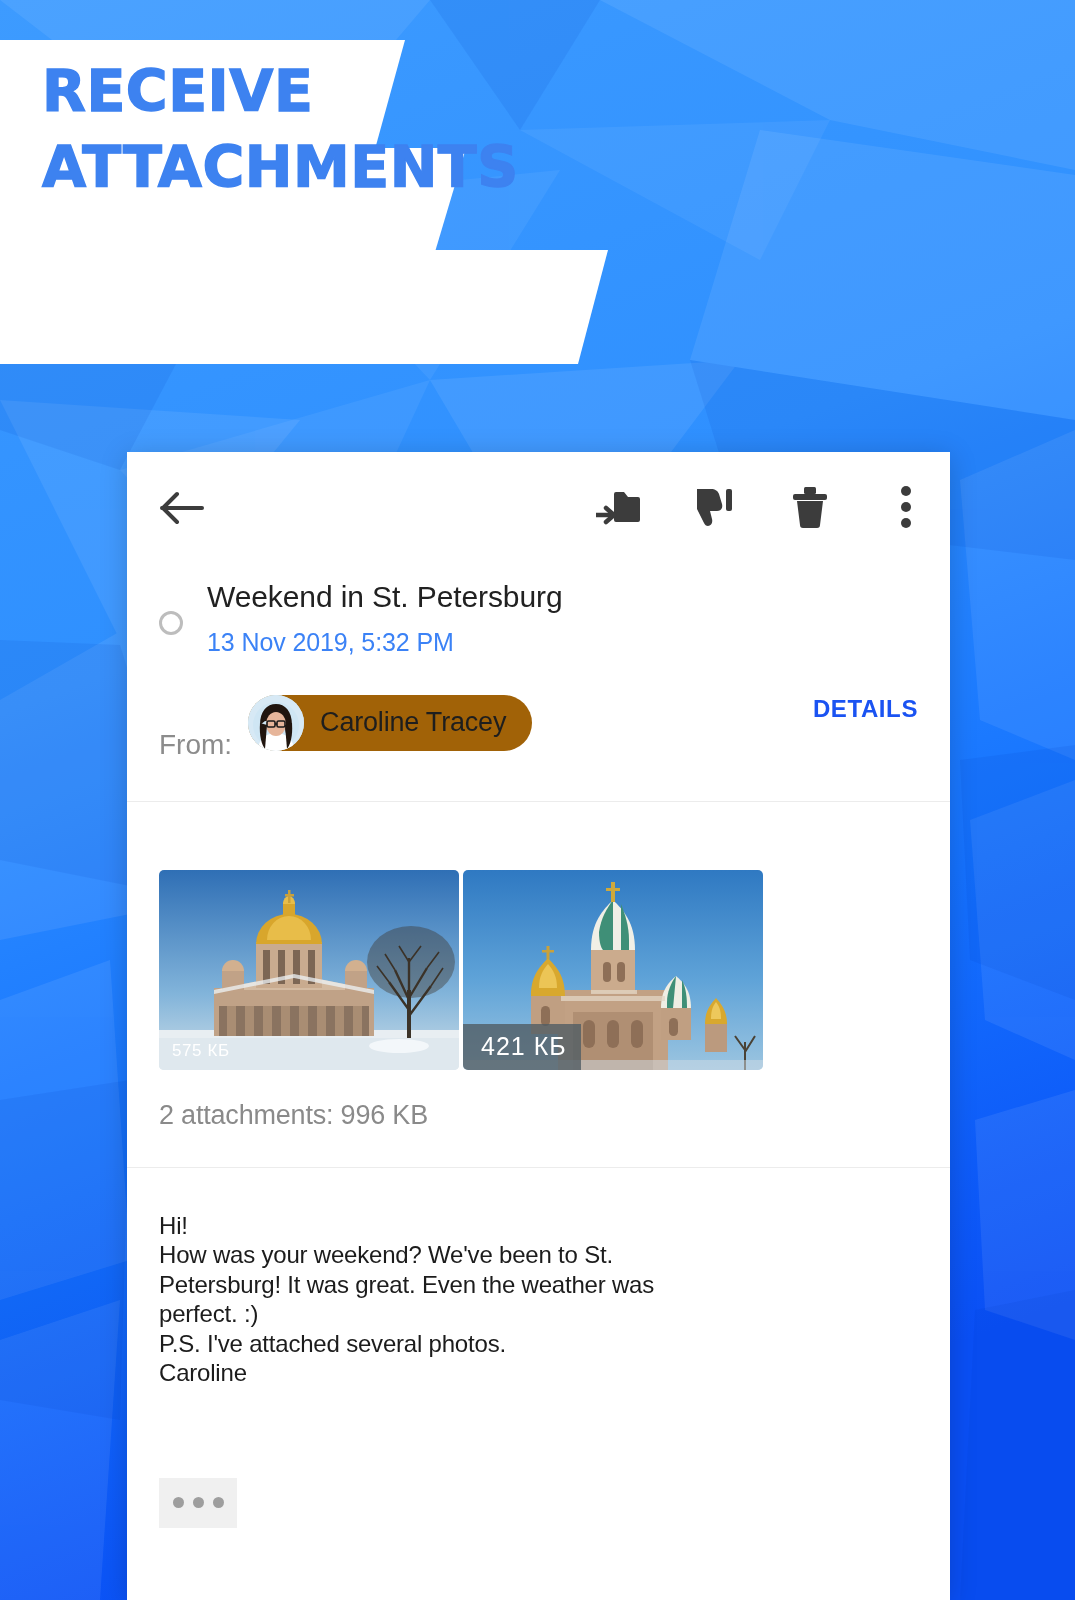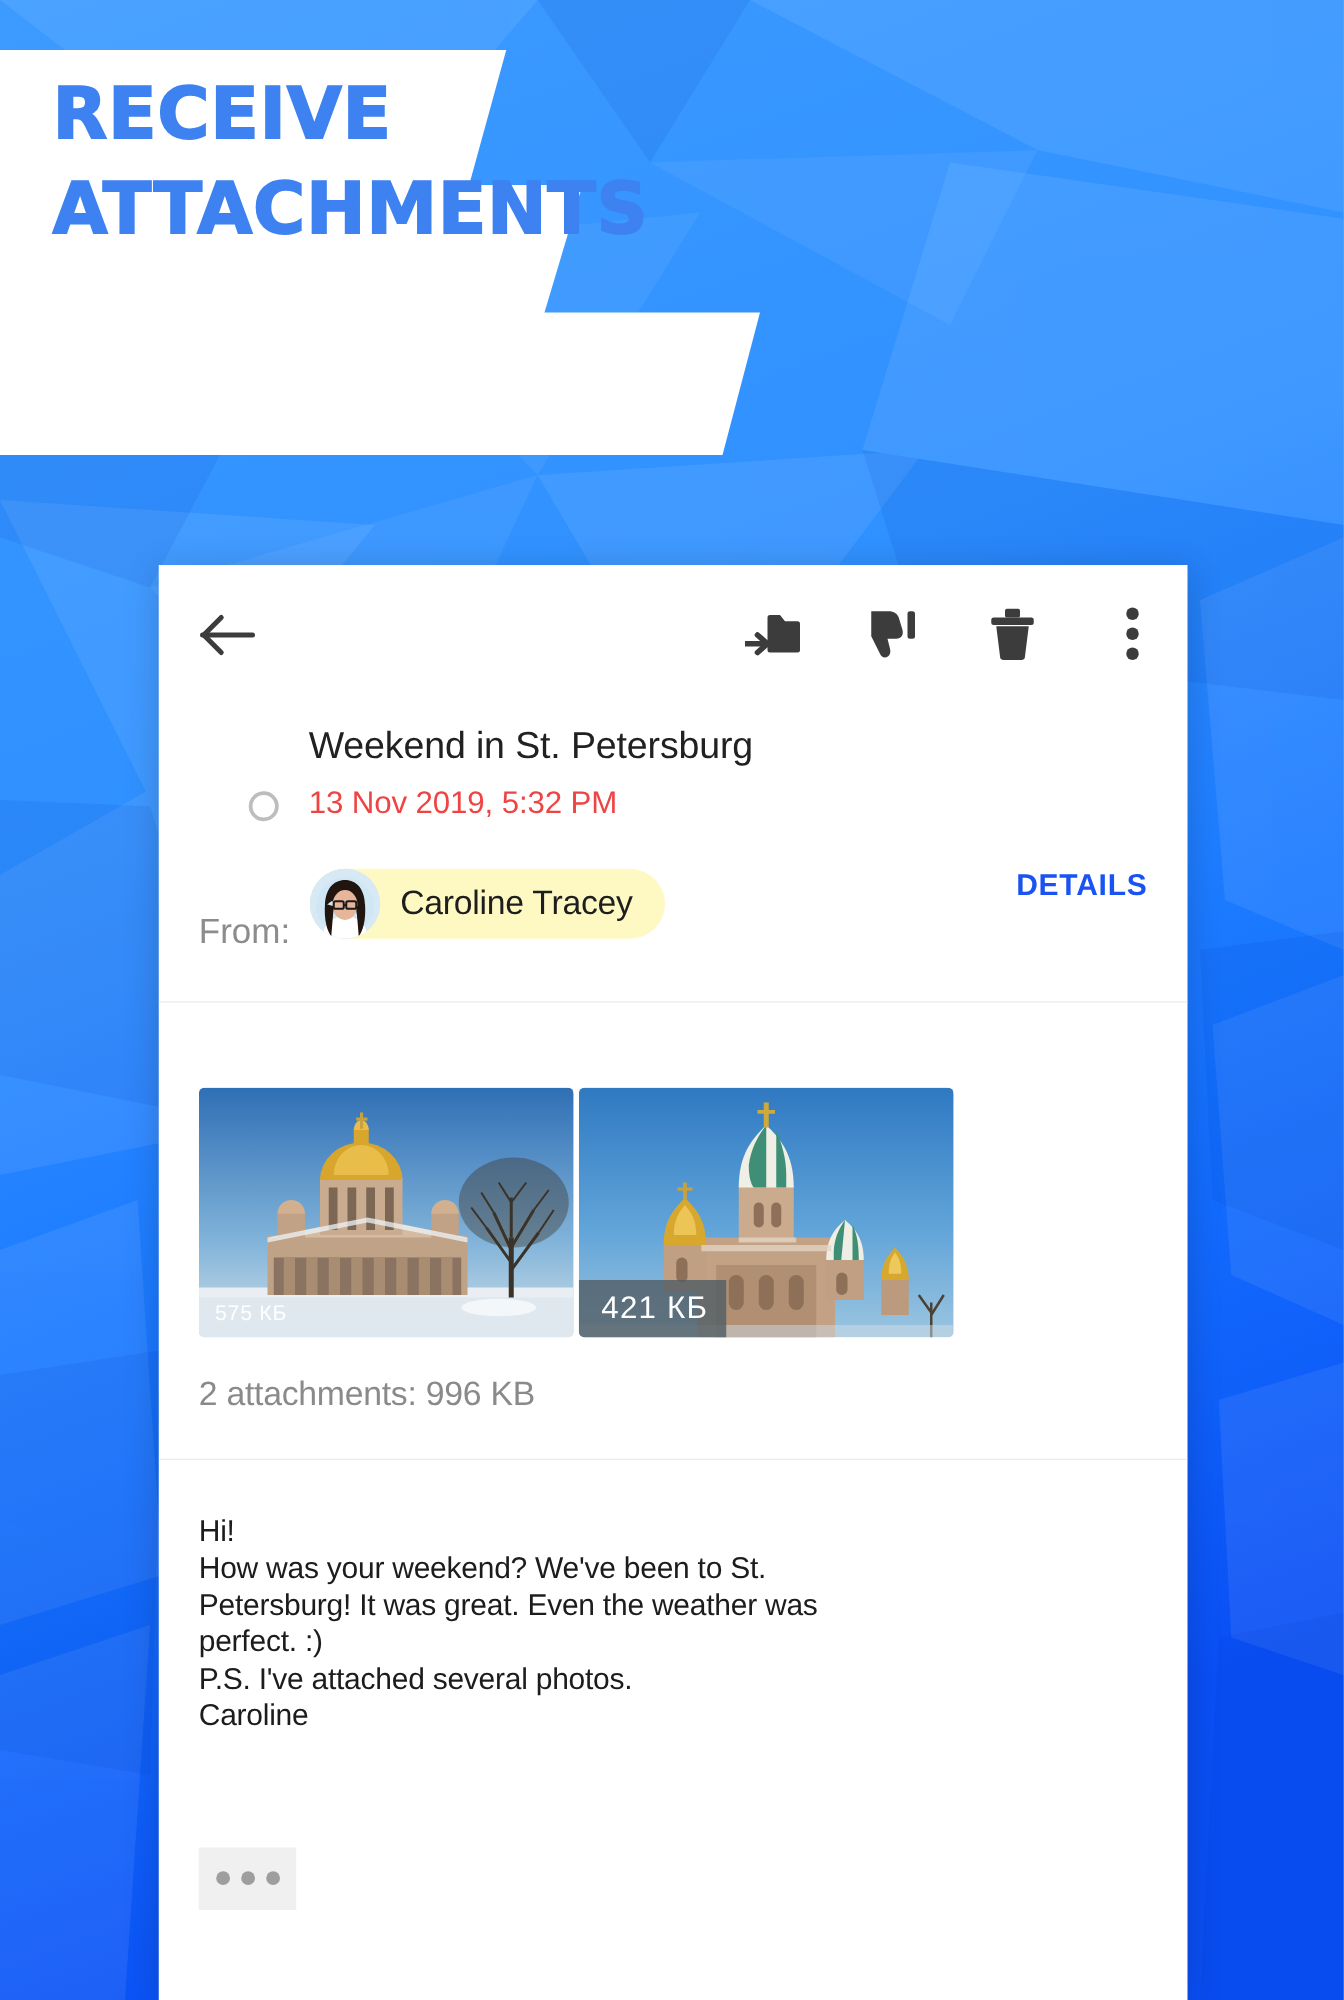--- a/index.html
+++ b/index.html
@@ -53,48 +53,47 @@
   }
   .tb-actions {
     position:absolute; right:20px; top:30px;
     display:flex; align-items:center; gap:48px;
   }
   .tb-ico { width:48px; height:50px; display:flex; align-items:center; justify-content:center; }
   .tb-ico svg, .tb-back svg { display:block; }
 
   
   .subject-row {
-    display:flex; align-items:flex-end;
+    display:flex; align-items:center;
     padding:18px 32px 0 32px;
-    margin-left:40px;
   }
   .unread-dot {
     width:24px; height:24px; border-radius:50%;
     border:3px solid #bdbdbd; background:transparent;
     margin-top:10px; margin-right:24px; flex:0 0 auto;
   }
   .subject-col { flex:1; }
   .subject-title {
     font-size:30px; color:#212121; line-height:1.15;
     letter-spacing:-0.1px;
   }
   .subject-date {
-    font-size:25px; color:#ef4444; margin-top:13px; letter-spacing:-0.1px;
+    font-size:25px; color:#3b82f6; margin-top:13px; letter-spacing:-0.1px;
   }
 
   
   .from-row {
     display:flex; align-items:center;
     padding:28px 32px 0 32px;
     position:relative;
   }
   .from-label { font-size:28px; color:#8c8c8c; margin-right:16px;margin-top:44px; }
   .from-chip {
     display:flex; align-items:center;
-    background:#fef9c3; border-radius:28px;
+    background:#a16207; border-radius:28px;
     height:56px; padding-right:26px;
   }
   .avatar {
     width:56px; height:56px; border-radius:50%;
     overflow:hidden; flex:0 0 auto; margin-right:16px;
     background:#cfe4f2;
   }
   .avatar svg { display:block; }
   .from-name { font-size:27px; color:#1e1e1e; letter-spacing:-0.2px; }
   .details-link {

